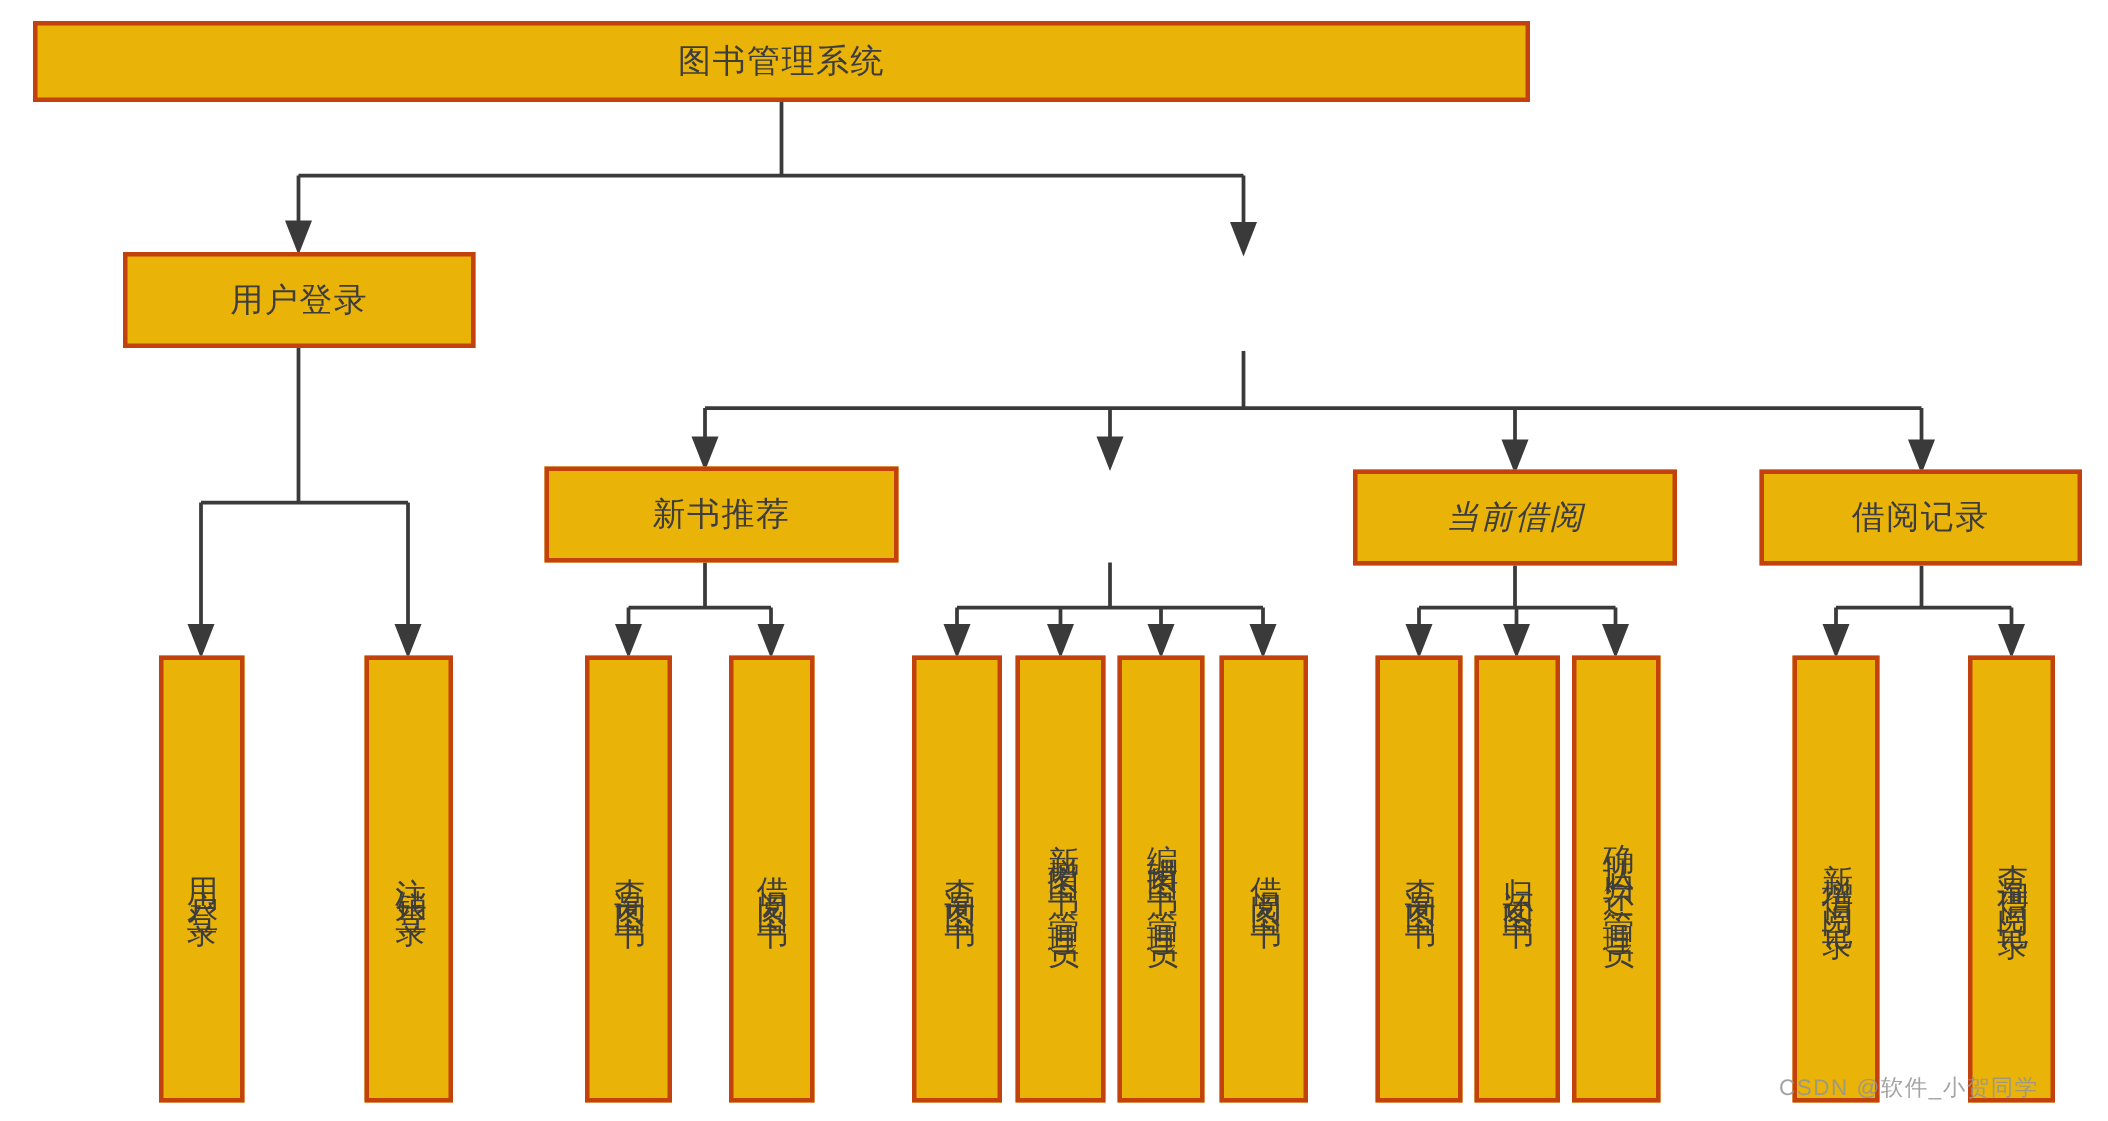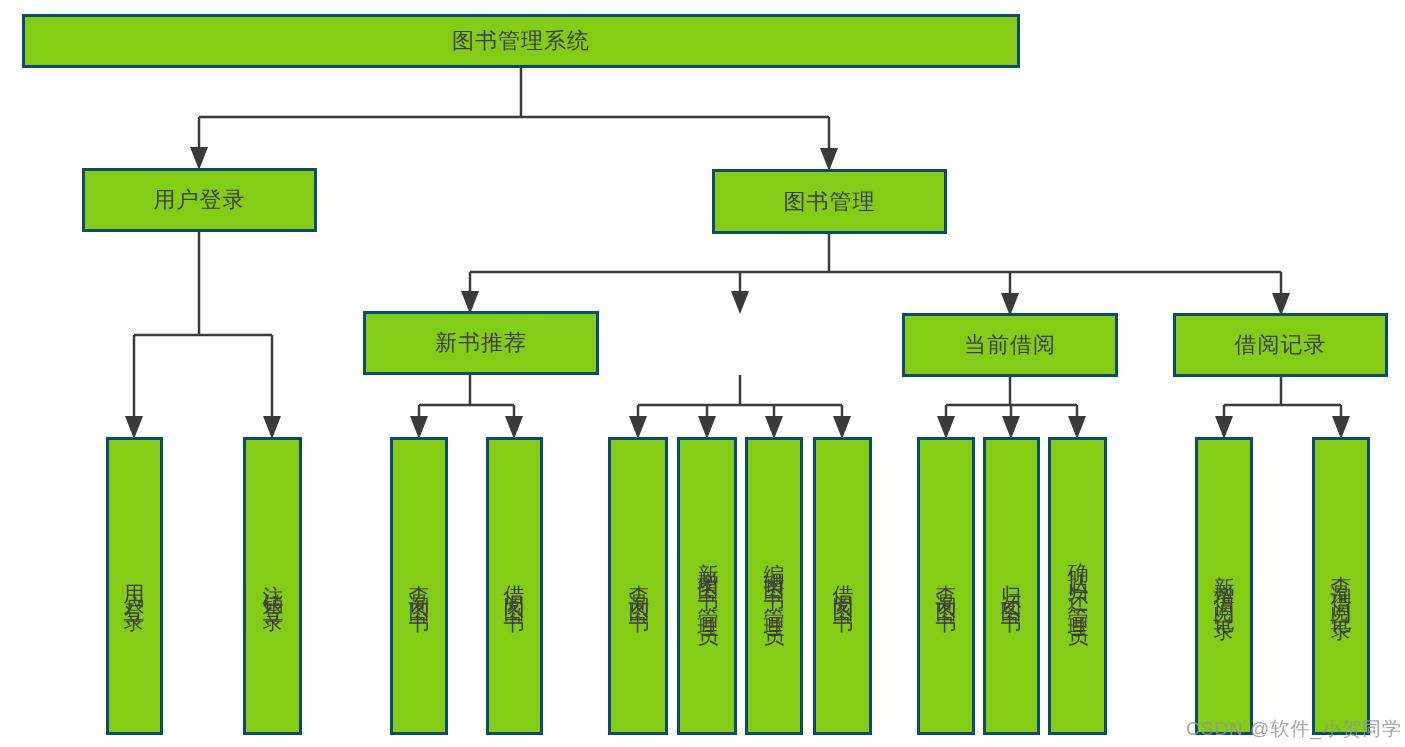--- a/index.html
+++ b/index.html
@@ -12,22 +12,22 @@
     font-family: "Liberation Sans", "DejaVu Sans", sans-serif;
     overflow: hidden;
   }
   .wires {
     position: absolute;
     left: 0; top: 0;
     width: 1405px; height: 747px;
   }
   .node {
     position: absolute;
-    background: #84cc16;
-    border: 3px solid #0c4a6e;
+    background: #eab308;
+    border: 3px solid #c2410c;
     color: #3d3d3d;
   }
   .node.h {
     display: flex;
     align-items: center;
     justify-content: center;
     font-size: 22px;
     letter-spacing: 1px;
   }
   .node.v {
@@ -35,21 +35,21 @@
     text-orientation: mixed;
     text-align: center;
     font-size: 21px;
     letter-spacing: 9px;
     line-height: 51px;
   }
   .watermark {
     position: absolute;
     left: 1186px;
     top: 716px;
-    font-size: 19px;
+    font-size: 15px;
     letter-spacing: 1px;
     color: rgba(148, 148, 148, 0.85);
     white-space: nowrap;
     z-index: 5;
     text-align: right;
   }
 </style>
 </head>
 <body>
 
@@ -124,24 +124,23 @@
       <polygon points="1068,416 1086,416 1077,439"></polygon>
 
       <polygon points="1215,416 1233,416 1224,439"></polygon>
       <polygon points="1332,416 1350,416 1341,439"></polygon>
     </g>
   </svg>
 
   <div class="node h" style="left:22px; top:14px; width:998px; height:54px;">图书管理系统</div>
 
   <div class="node h" style="left:82px; top:168px; width:235px; height:64px;">用户登录</div>
-  <div class="node h" style="left:712px; top:169px; width:235px; height:65px;">图书管理</div>
 
   <div class="node h" style="left:363px; top:311px; width:236px; height:64px;">新书推荐</div>
-  <div class="node h" style="left:902px; top:313px; width:216px; height:64px;">当前借阅</div>
+  <div class="node h" style="left:902px; top:313px; width:216px; height:64px;font-style:italic;">当前借阅</div>
   <div class="node h" style="left:1173px; top:313px; width:215px; height:64px;">借阅记录</div>
 
   <div class="node v" style="left:106px; top:437px; width:57px; height:298px;">用户登录</div>
   <div class="node v" style="left:243px; top:437px; width:59px; height:298px;">注销登录</div>
 
   <div class="node v" style="left:390px; top:437px; width:58px; height:298px;">查询图书</div>
   <div class="node v" style="left:486px; top:437px; width:57px; height:298px;">借阅图书</div>
 
   <div class="node v" style="left:608px; top:437px; width:60px; height:298px;">查询图书</div>
   <div class="node v" style="left:677px; top:437px; width:60px; height:298px;">新增图书（管理员）</div>

